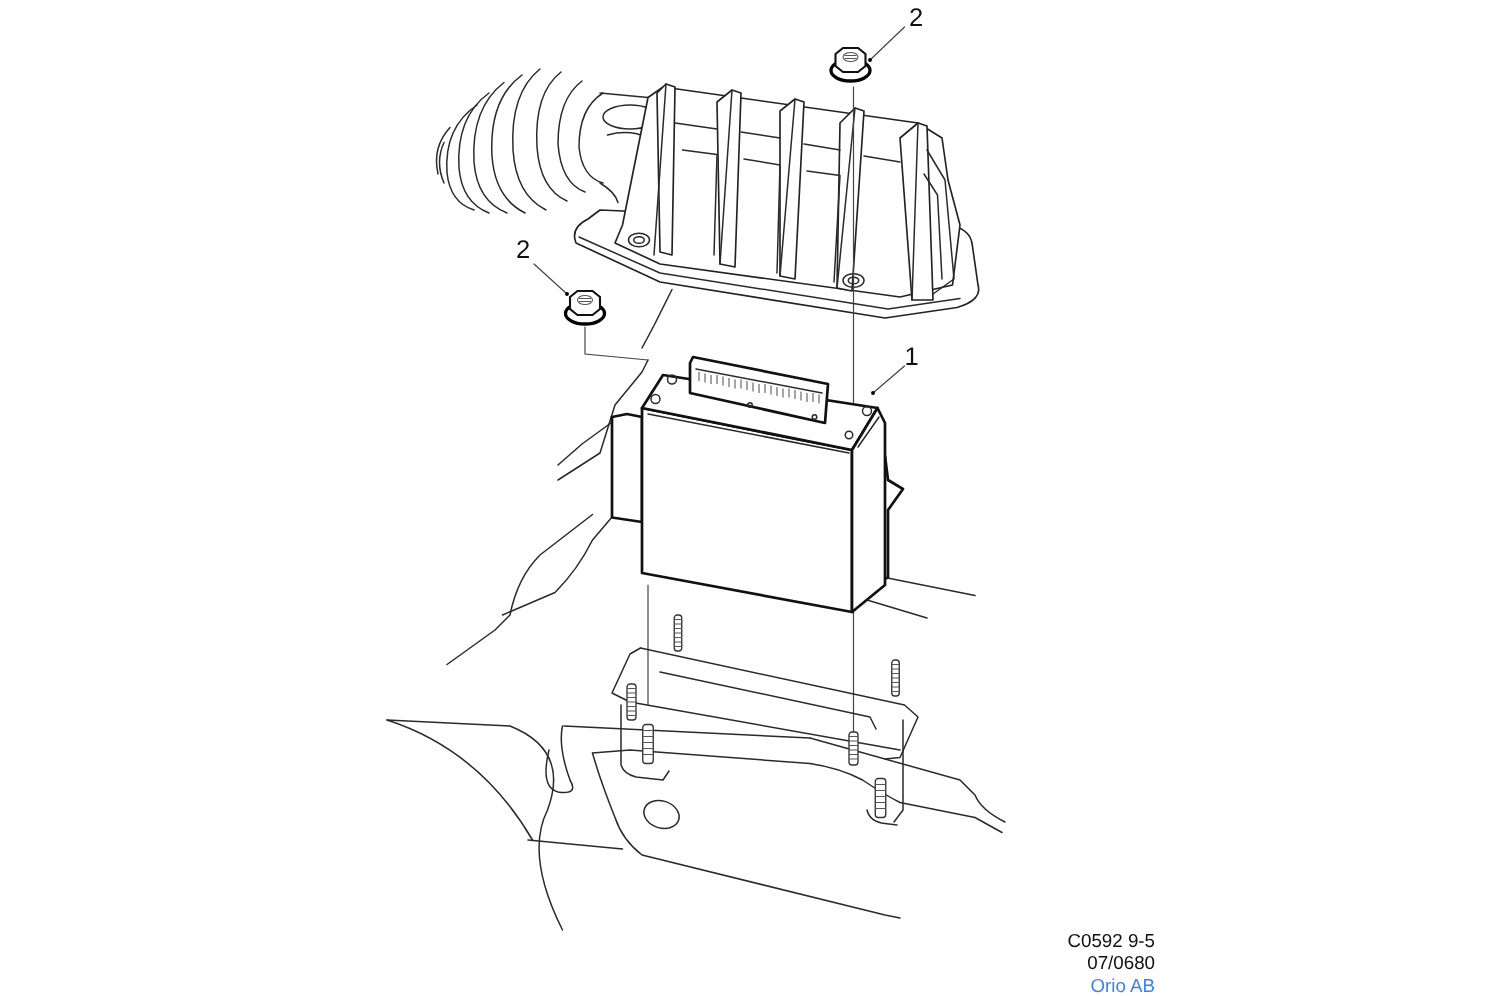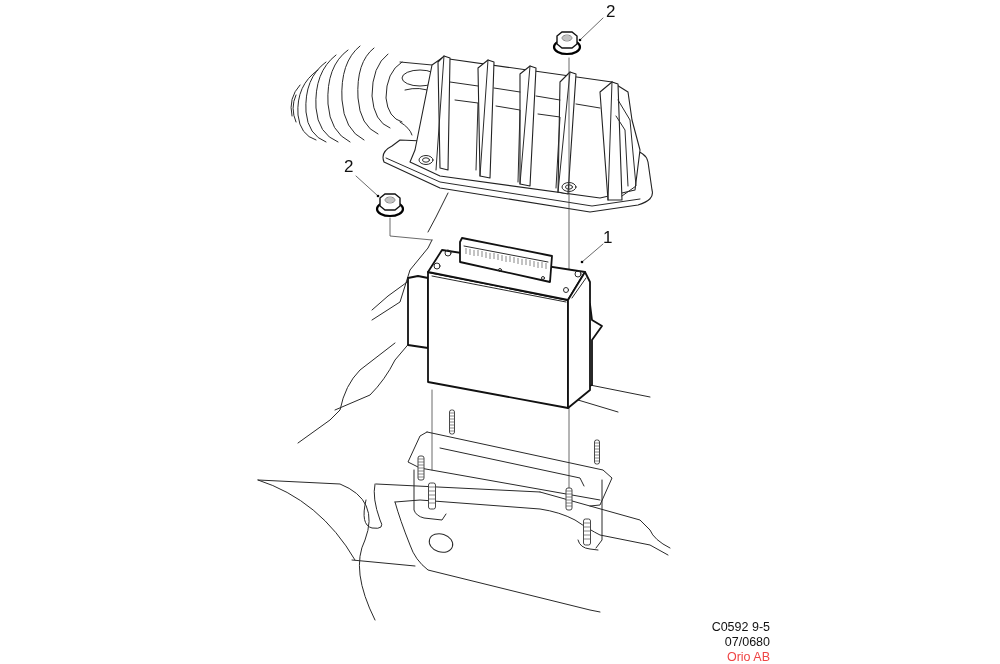--- a/index.html
+++ b/index.html
@@ -7,21 +7,21 @@
            font-family: "Liberation Sans", sans-serif; }
     #stage { position: absolute; left: 0; top: 0; width: 1000px; height: 664px; }
     svg { position: absolute; left: 0; top: 0; }
     .ln   { fill: none; stroke: #2a2a2a; stroke-width: 1; stroke-linecap: round; stroke-linejoin: round; }
     .thin { fill: none; stroke: #444; stroke-width: 0.8; stroke-linecap: round; }
     .bold { fill: #ffffff; stroke: #111; stroke-width: 1.8; stroke-linejoin: round; }
     .body { fill: #ffffff; stroke: #222; stroke-width: 1.1; stroke-linejoin: round; }
     .hatch{ fill: none; stroke: #555; stroke-width: 0.7; }
     .label { position: absolute; font-size: 17px; color: #111; line-height: 1; }
     .credit { position: absolute; right: 230px; text-align: right; font-size: 12.5px; line-height: 15px; color: #111; }
-    .credit .muted { color: #ef4444; }
+    .credit .muted { color: #3b82f6; }
   </style>
 </head>
 <body>
 
 <div id="stage">
   <svg width="1000" height="664" viewBox="0 0 1000 664">
 
     <g>
 
       <path class="ln" d="M258 480 L340 484 Q380 500 365 540 Q350 570 375 620"></path>

